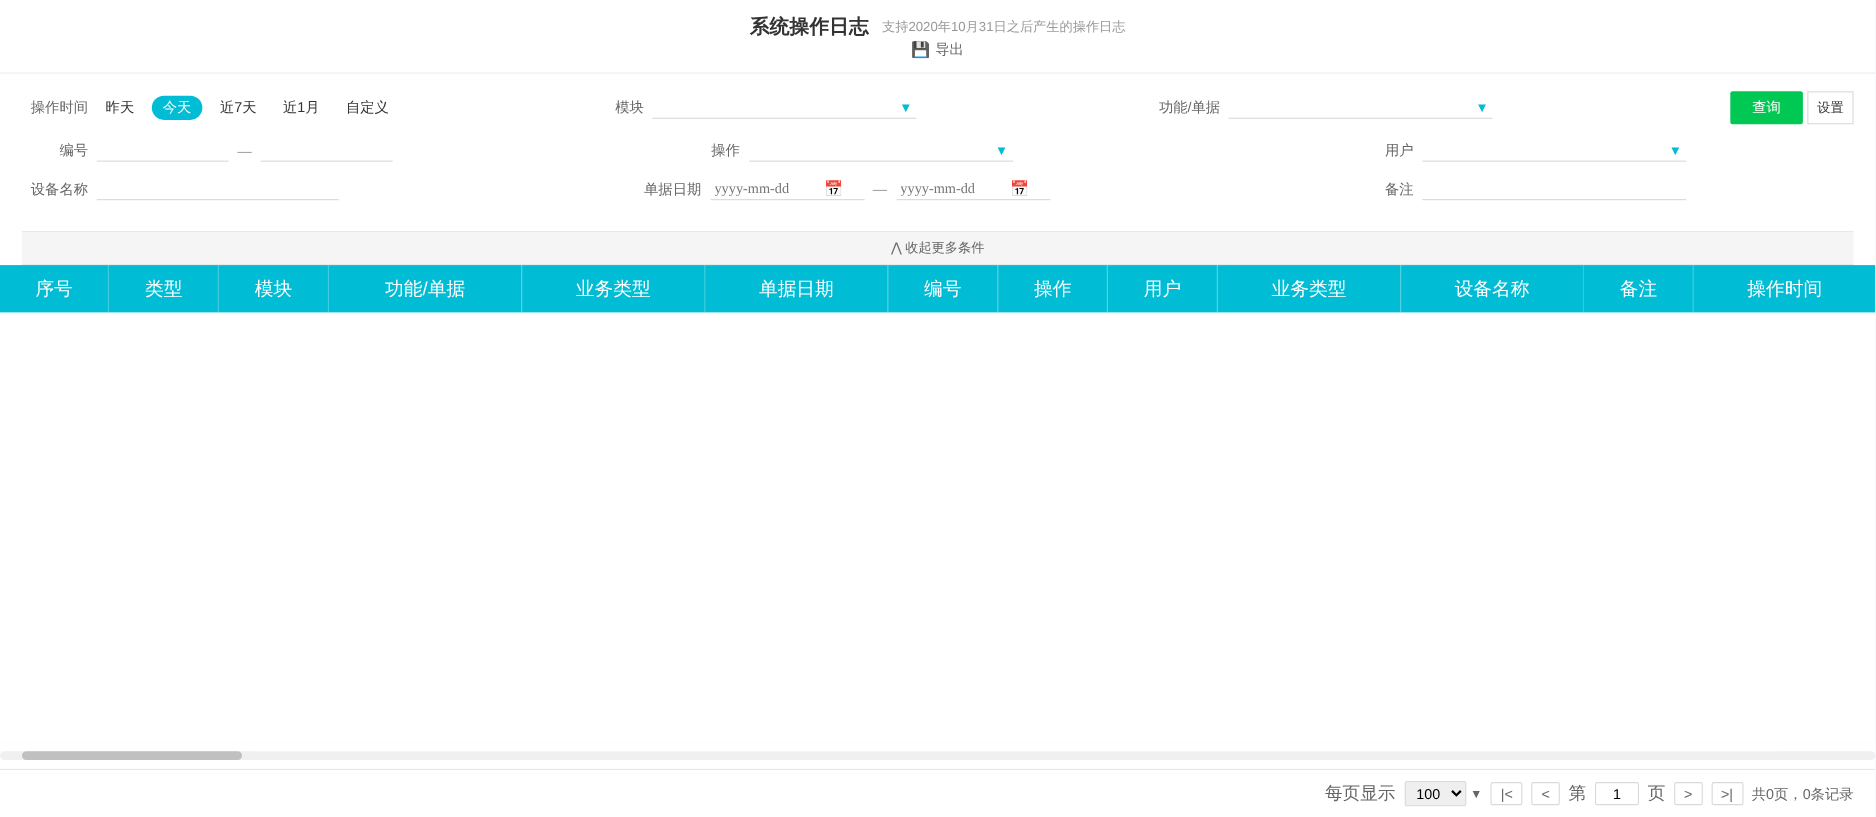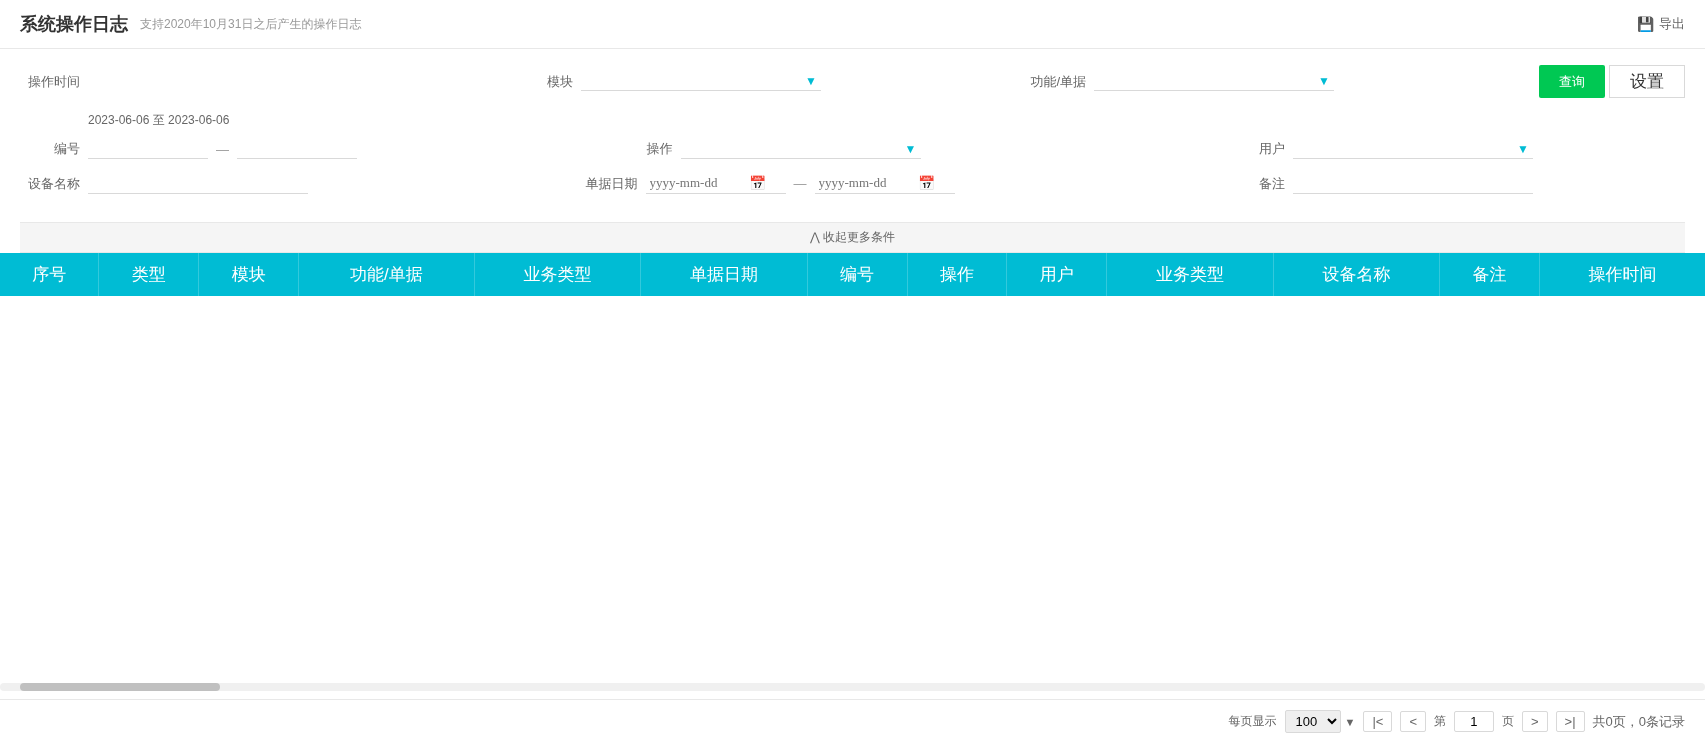--- a/index.html
+++ b/index.html
@@ -1,21 +1,21 @@
 <!DOCTYPE html>
 <html><head>
   <meta charset="utf-8">
   <style>
     * { box-sizing: border-box; margin: 0; padding: 0; }
     body { font-family: 'Microsoft YaHei', Arial, sans-serif; font-size: 13px; background: #f0f2f5; color: #333; }
 
     .page-wrapper { width: 1705px; min-height: 743px; background: #f0f2f5; display: flex; flex-direction: column; }
 
     
-    .page-header { background: #fff; padding: 12px 20px; display: flex; align-items: center; justify-content: space-between; border-bottom: 1px solid #e8e8e8; }
+    .page-header { background: #fff; padding: 12px 20px; display: flex; align-items: center; justify-content: space-between; border-bottom: 1px solid #e8e8e8; flex-direction: column; }
     .page-title { font-size: 18px; font-weight: bold; color: #333; margin-right: 12px; }
     .page-subtitle { font-size: 12px; color: #999; }
     .header-left { display: flex; align-items: center; }
     .export-btn { display: flex; align-items: center; gap: 4px; color: #666; cursor: pointer; font-size: 13px; }
     .export-icon { font-size: 14px; }
     .filter-row { display: flex; align-items: center; margin-bottom: 14px; gap: 0; }
     .filter-row:last-child { margin-bottom: 0; }
 
     .filter-label { color: #666; font-size: 13px; min-width: 60px; text-align: right; margin-right: 8px; flex-shrink: 0; }
 
@@ -36,35 +36,35 @@
     .dash { margin: 0 8px; color: #999; }
 
     
     .date-input-wrapper { display: flex; align-items: center; border-bottom: 1px solid #d9d9d9; padding: 2px 4px; min-width: 140px; }
     .date-input { border: none; outline: none; font-size: 13px; color: #bbb; background: transparent; width: 100px; font-family: Liberation Serif, serif; }
     .calendar-icon { color: #00bcd4; cursor: pointer; font-size: 14px; }
 
     
     .action-btns { display: flex; flex-direction: row; gap: 4px; margin-left: 20px; }
     .query-btn { background: #00c853; color: #fff; border: none; padding: 6px 20px; cursor: pointer; font-size: 13px; border-radius: 2px; }
-    .settings-btn { background: #fff; color: #333; border: 1px solid #d9d9d9; padding: 4px 20px; cursor: pointer; font-size: 17px; border-radius: 0; }
+    .settings-btn { background: #fff; color: #333; border: 1px solid #d9d9d9; padding: 4px 8px; cursor: pointer; font-size: 12px; border-radius: 0; }
 
     
     .collapse-bar { background: #f5f5f5; border-top: 1px solid #e8e8e8; border-bottom: 1px solid #e8e8e8; text-align: center; padding: 6px; cursor: pointer; color: #666; font-size: 12px; font-family: Liberation Serif, serif; }
 
     
     .table-container { background: #fff; flex: 1; overflow-x: auto; }
     table { width: 100%; border-collapse: collapse; }
     thead tr { background: #00bcd4; }
     thead th { color: #fff; font-size: 17px; font-weight: normal; padding: 10px 8px; text-align: center; border-right: 1px solid rgba(255,255,255,0.2); white-space: nowrap; }
     thead th:last-child { border-right: none; }
 
     
     .pagination-area { background: #fff; padding: 10px 20px; display: flex; align-items: center; justify-content: flex-end; border-top: 1px solid #e8e8e8; gap: 8px; }
-    .pagination-label { color: #666; font-size: 12px; }
+    .pagination-label { color: #666; font-size: 16px; }
     .pagination-select { border: 1px solid #d9d9d9; padding: 2px 6px; font-size: 13px; border-radius: 2px; cursor: pointer; }
     .pagination-btn { border: 1px solid #d9d9d9; background: #fff; padding: 2px 8px; cursor: pointer; font-size: 13px; color: #666; border-radius: 2px; }
     .pagination-btn:disabled { color: #bbb; cursor: not-allowed; }
     .pagination-input { border: 1px solid #d9d9d9; width: 40px; text-align: center; padding: 2px 4px; font-size: 13px; border-radius: 2px; }
     .pagination-info { color: #666; font-size: 13px; }
 
     
     .scrollbar-track { background: #f0f0f0; height: 8px; margin: 4px 0; border-radius: 4px; }
     .scrollbar-thumb { background: #c0c0c0; height: 8px; width: 200px; margin-left: 20px; border-radius: 4px; }
 
@@ -89,20 +89,27 @@
     </div>
   </div>
 
   <div class="filter-section">
     <div class="filter-rows-wrapper">
 
       <div class="filter-row">
 
         <div class="row-item" style="min-width:340px;">
           <span class="filter-label">操作时间</span>
+          <div class="time-options">
+            <button class="time-btn">昨天</button>
+            <button class="time-btn active">今天</button>
+            <button class="time-btn">近7天</button>
+            <button class="time-btn">近1月</button>
+            <button class="time-btn">自定义</button>
+          </div>
         </div>
 
         <div style="flex:1;"></div>
 
         <div class="row-item" style="min-width:350px;">
           <span class="filter-label">模块</span>
           <div class="filter-select" style="min-width:240px;">
             <span class="filter-select-text"></span>
             <span class="filter-select-arrow">▼</span>
           </div>
@@ -119,21 +126,20 @@
         </div>
 
         <div style="flex:1;"></div>
 
         <div class="action-btns">
           <button class="query-btn">查询</button>
           <button class="settings-btn">设置</button>
         </div>
       </div>
 
-      <div style="margin-left:68px; margin-bottom:10px; font-size:12px; color:#666;">2023-06-06 至 2023-06-06</div>
 
       <div class="filter-row">
 
         <div class="row-item" style="min-width:340px; align-items:center;">
           <span class="filter-label">编号</span>
           <input class="filter-input" style="width: 100px;">
           <span class="dash">—</span>
           <input class="filter-input" style="width: 100px;">
         </div>
 

